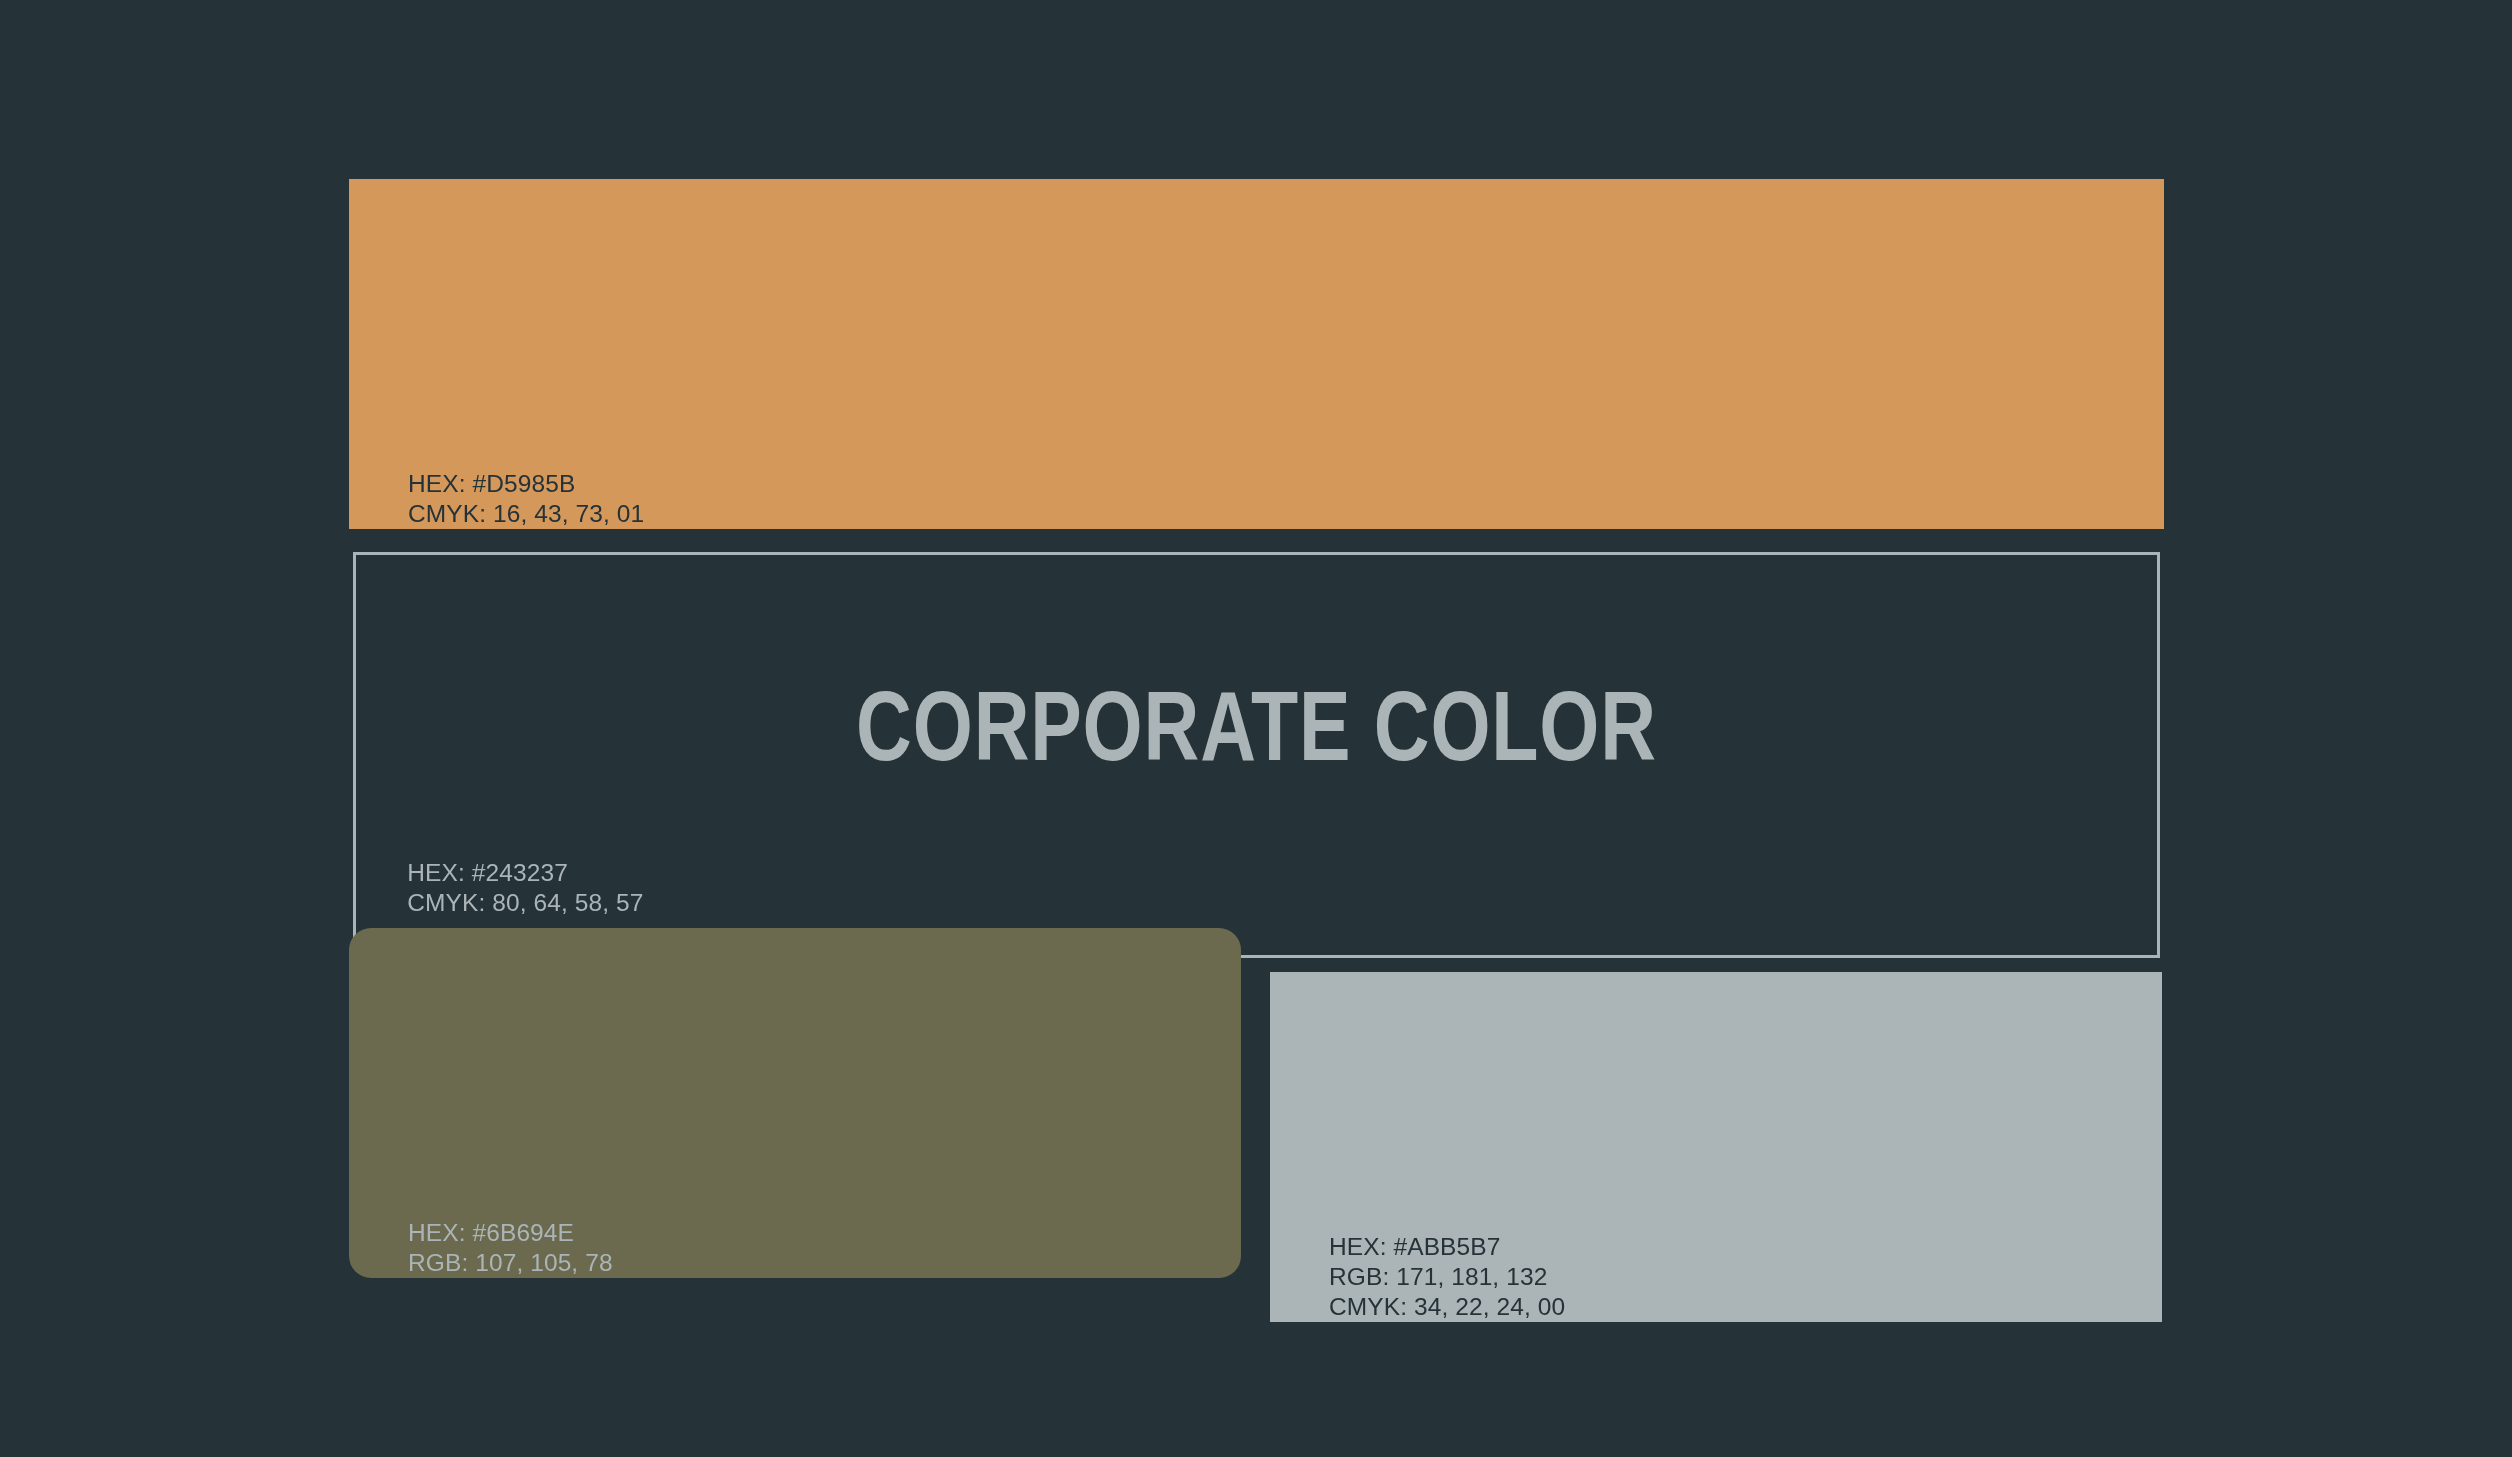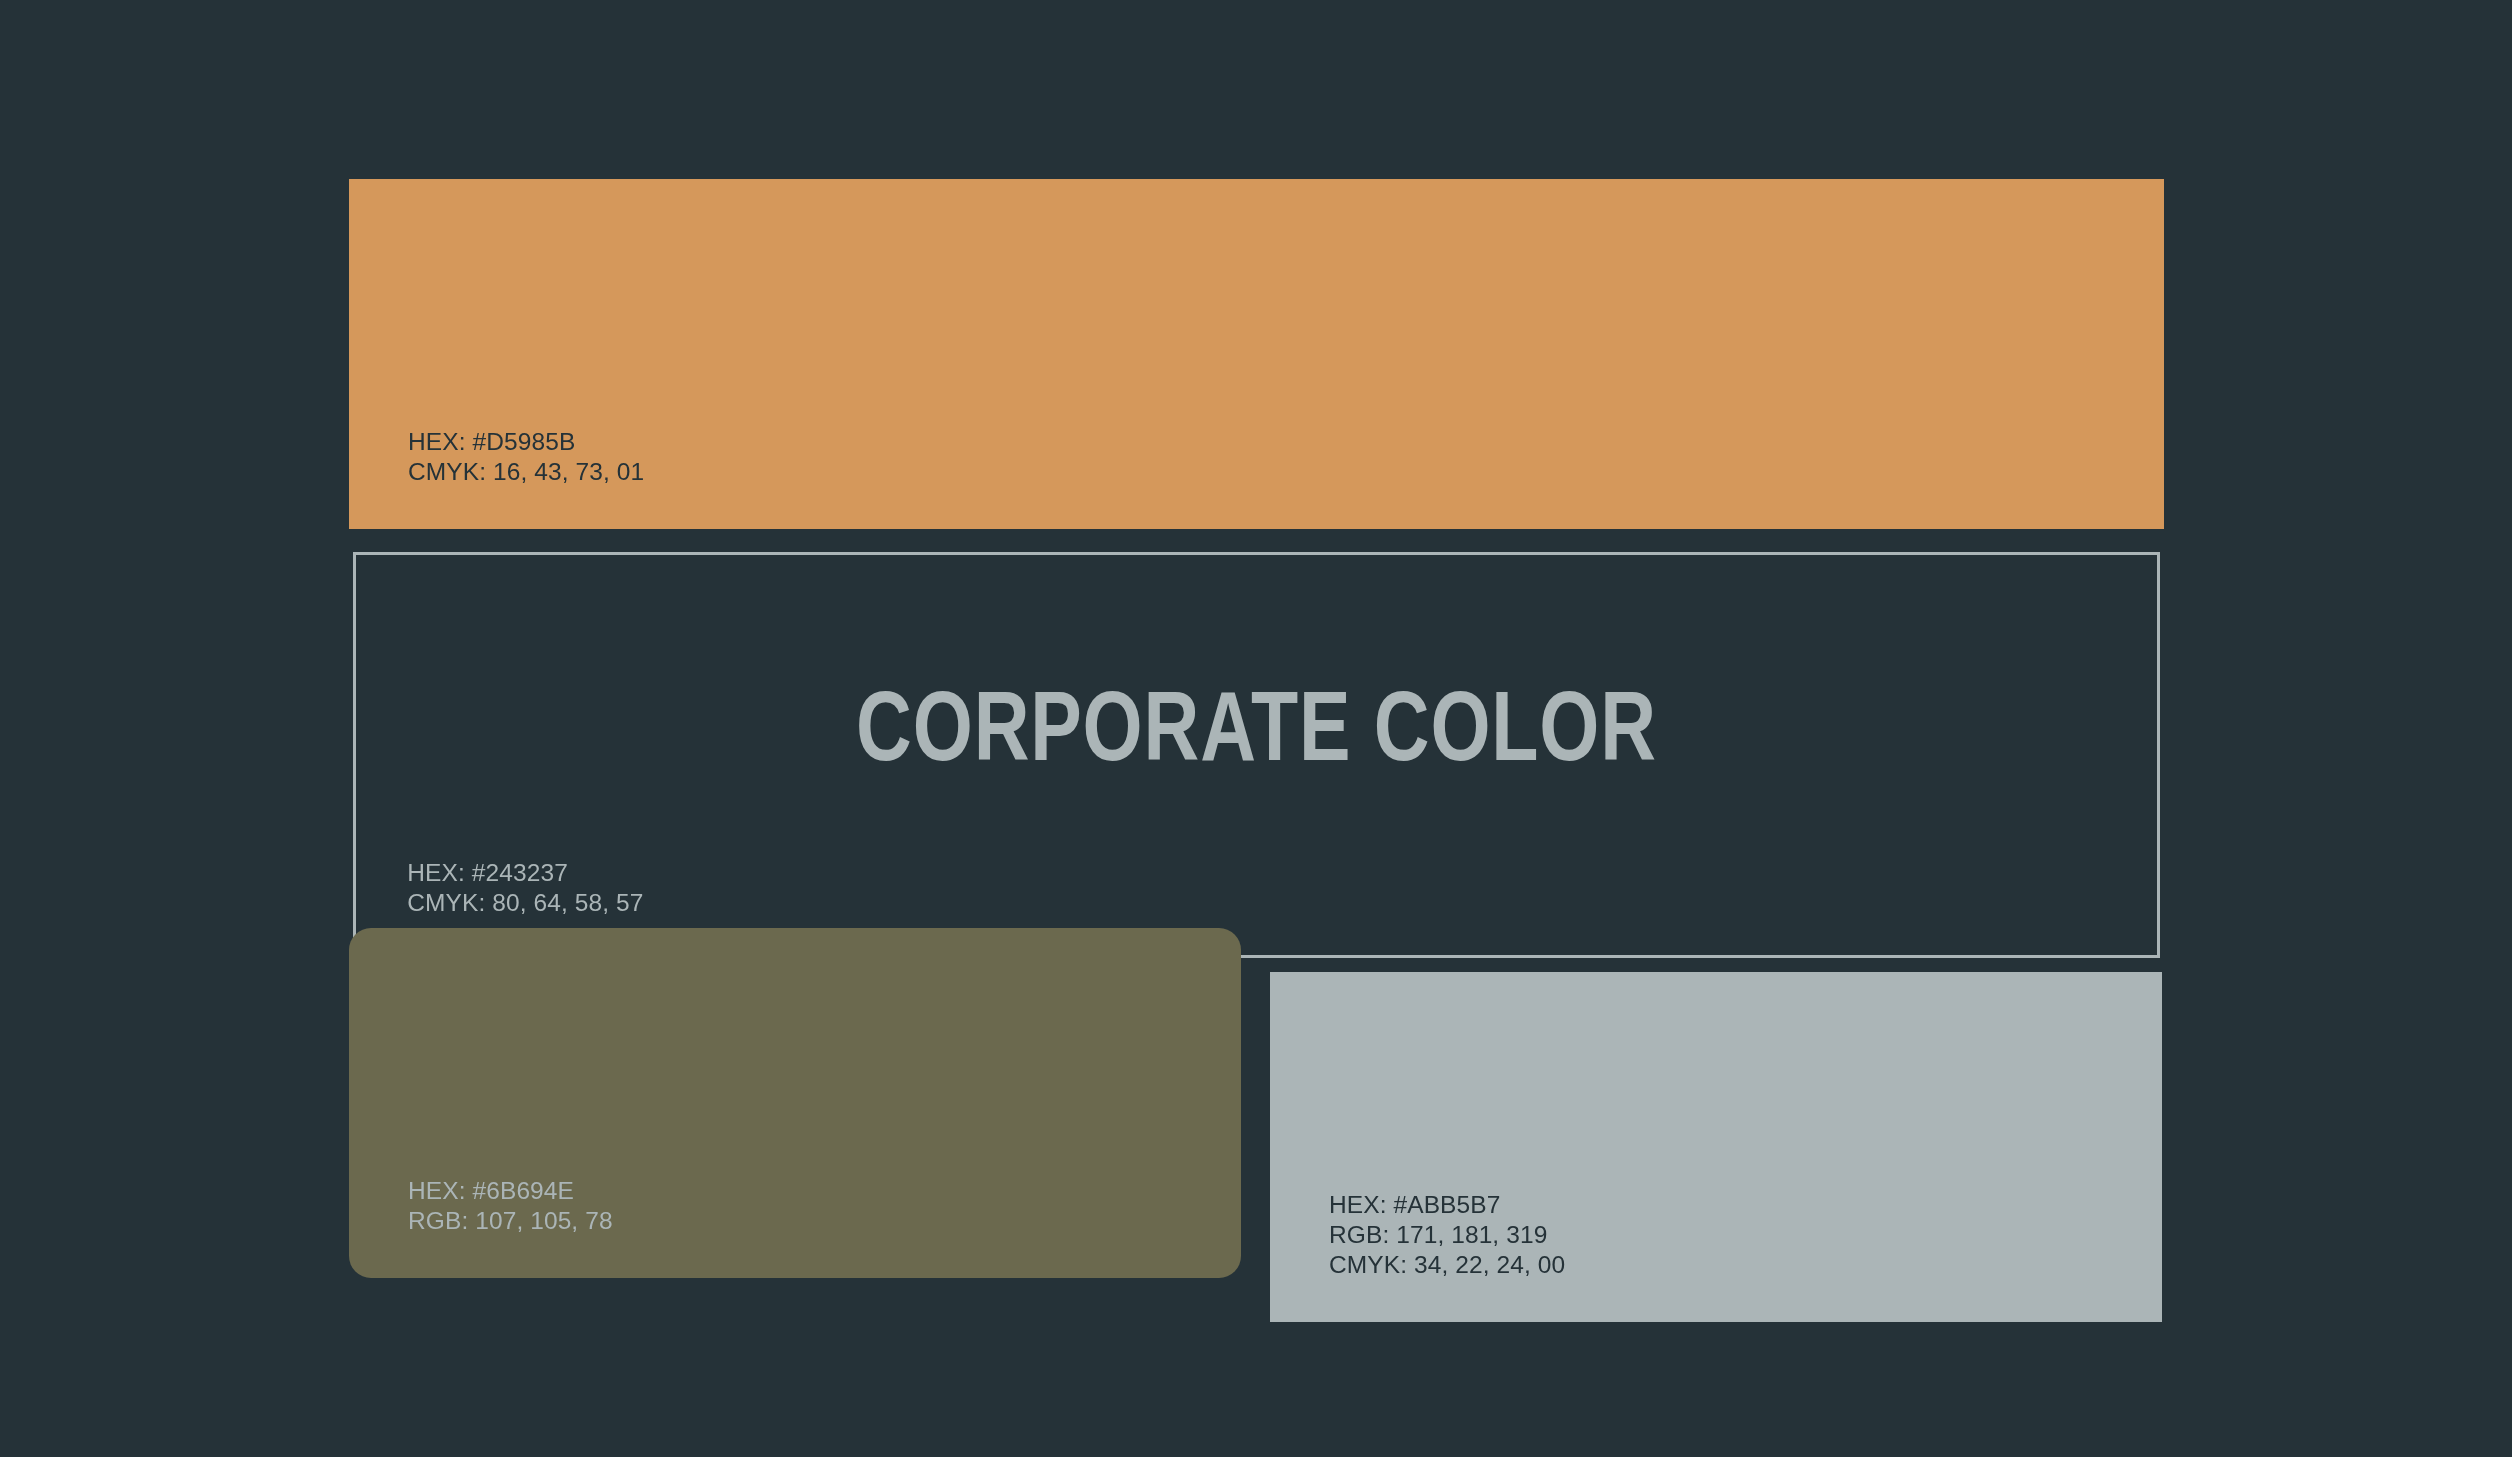--- a/index.html
+++ b/index.html
@@ -27,21 +27,20 @@
   .swatch {
     position: absolute;
     box-sizing: border-box;
     display: flex;
     flex-direction: column;
     justify-content: flex-end;
   }
 
   .swatch-info {
     padding-left: 59px;
-    padding-bottom: 42px;
     font-size: 24.5px;
     line-height: 30px;
     letter-spacing: 0.1px;
     white-space: nowrap;
   }
 
   .swatch-info .info-line {
     display: block;
   }
 
@@ -138,19 +137,19 @@
   <div class="swatch swatch-olive" style="background: rgb(107, 105, 78); border-radius: 22px;">
     <div class="swatch-info" style="color: rgb(171, 181, 183);">
       <span class="info-line">HEX: #6B694E</span>
       <span class="info-line">RGB: 107, 105, 78</span>
     </div>
   </div>
 
   <div class="swatch swatch-gray" style="background: rgb(171, 181, 183);">
     <div class="swatch-info" style="color: rgb(37, 50, 56);">
       <span class="info-line">HEX: #ABB5B7</span>
-      <span class="info-line">RGB: 171, 181, 319</span>
+      <span class="info-line">RGB: 171, 181, 132</span>
       <span class="info-line">CMYK: 34, 22, 24, 00</span>
     </div>
   </div>
 
 </div>
 
 
 </body></html>

